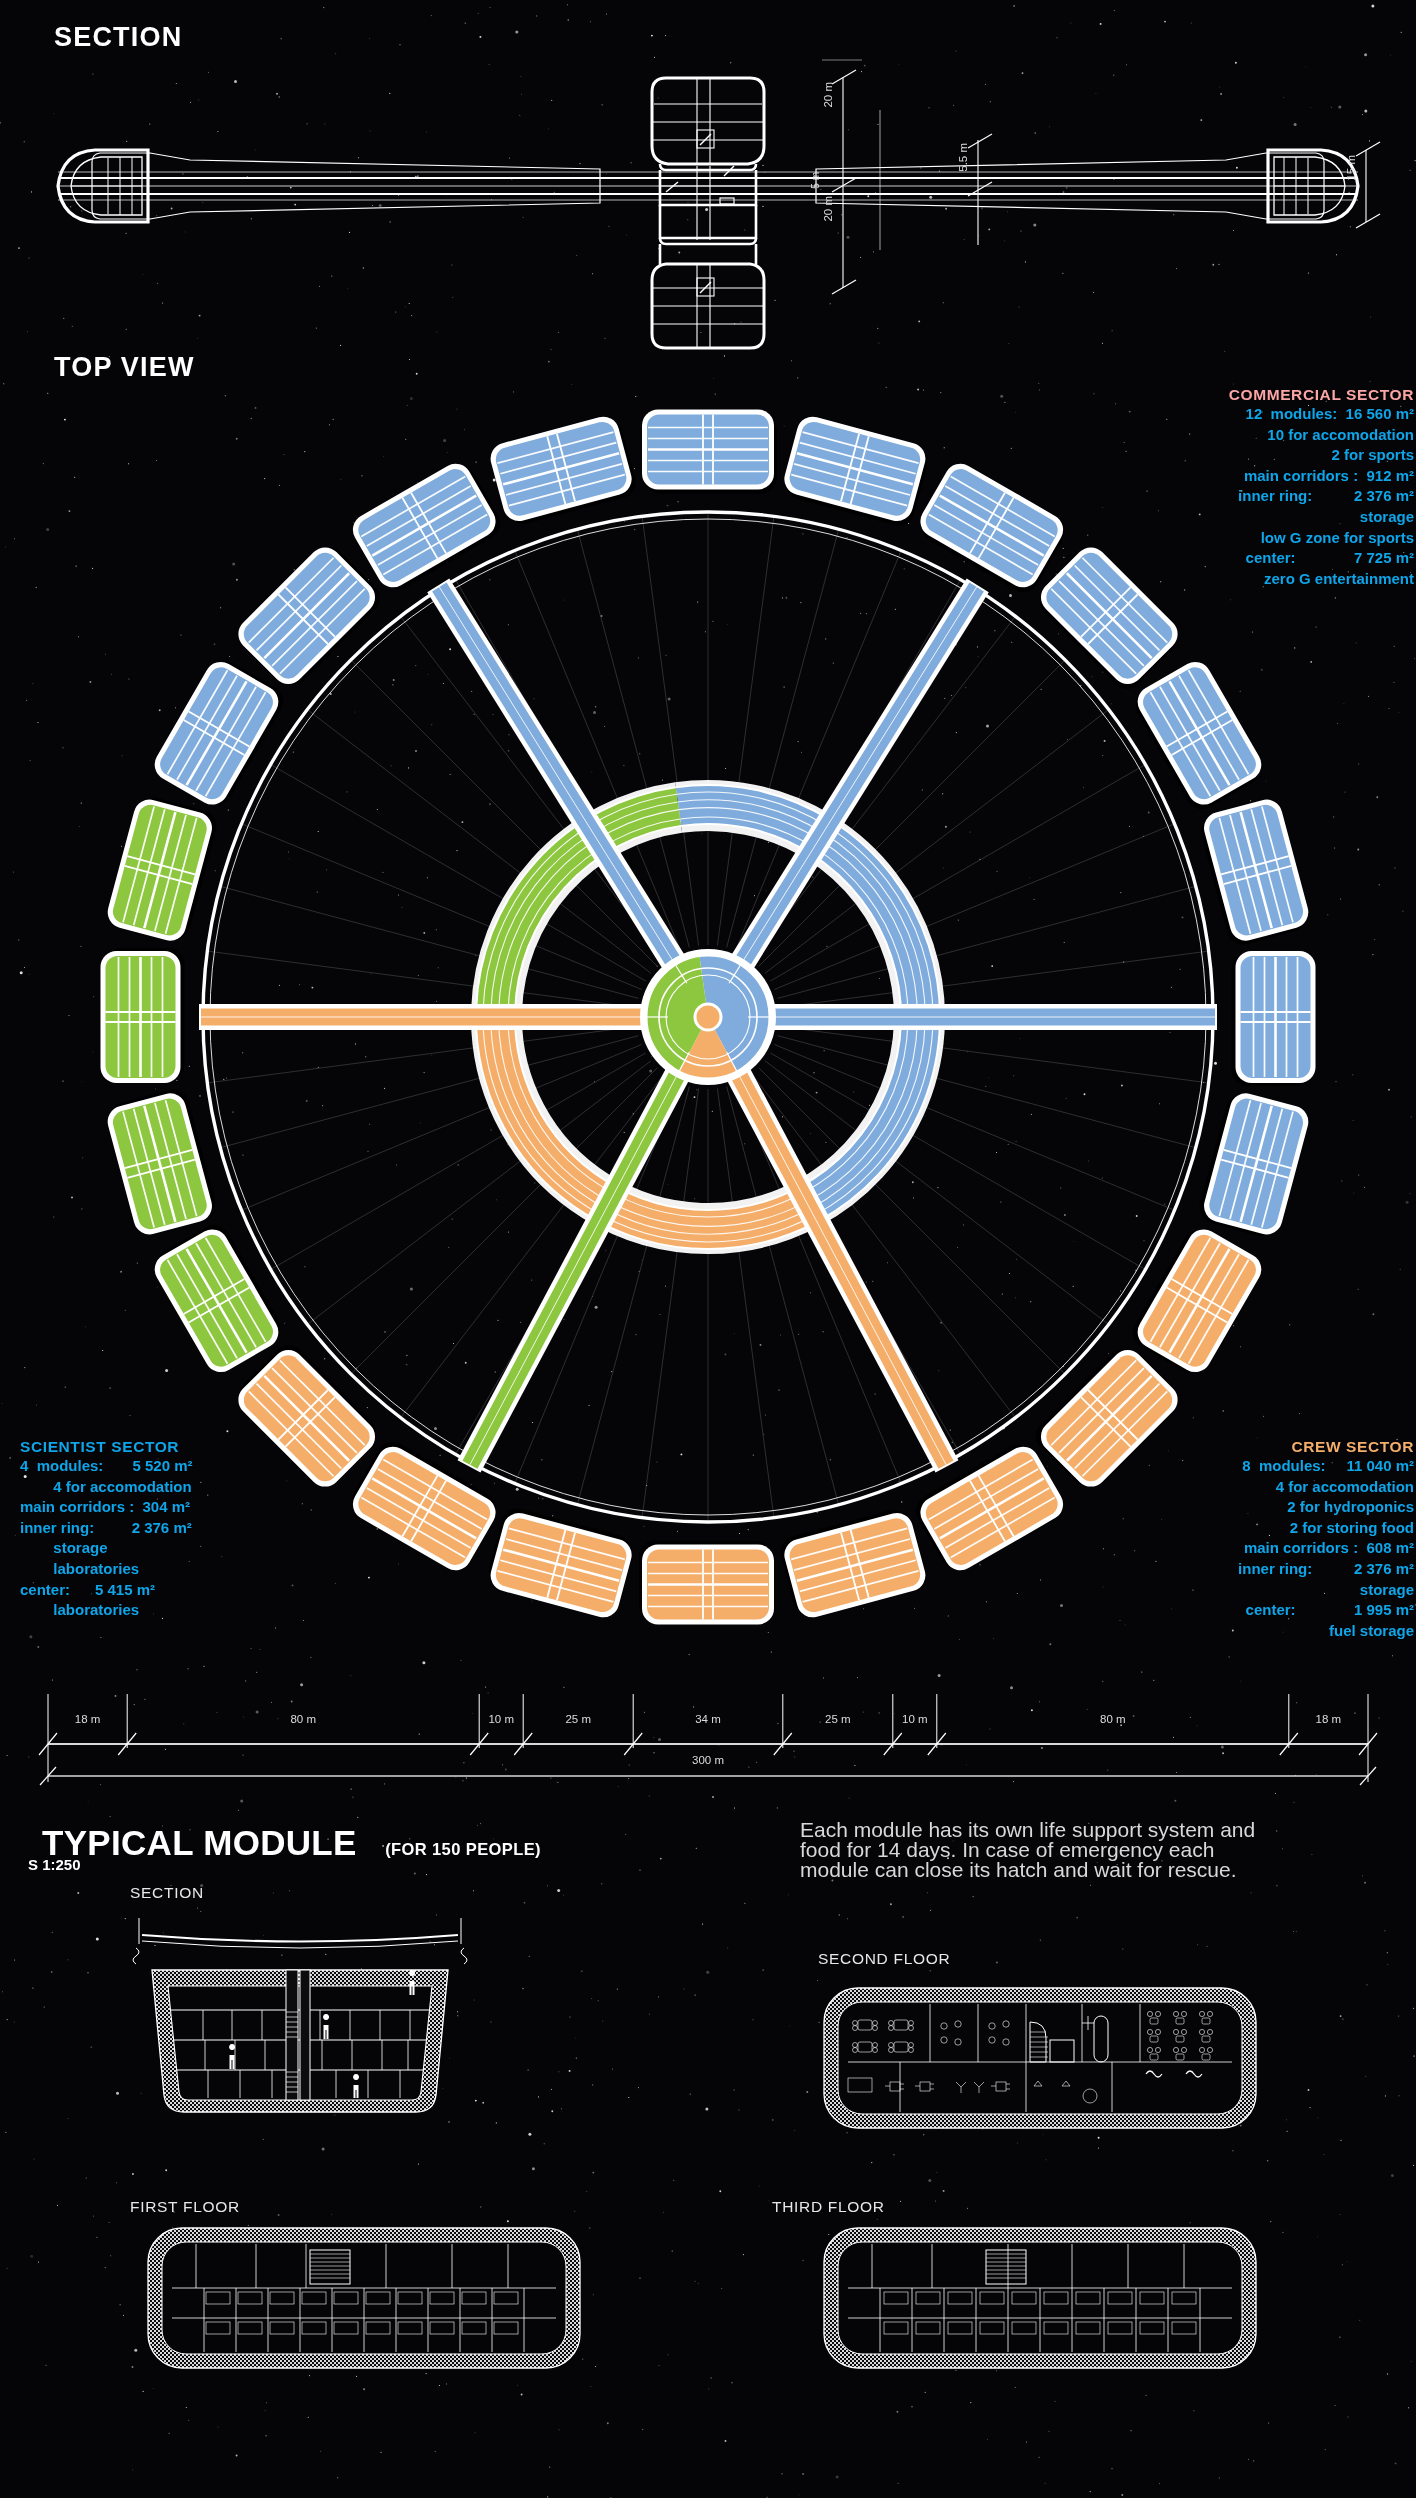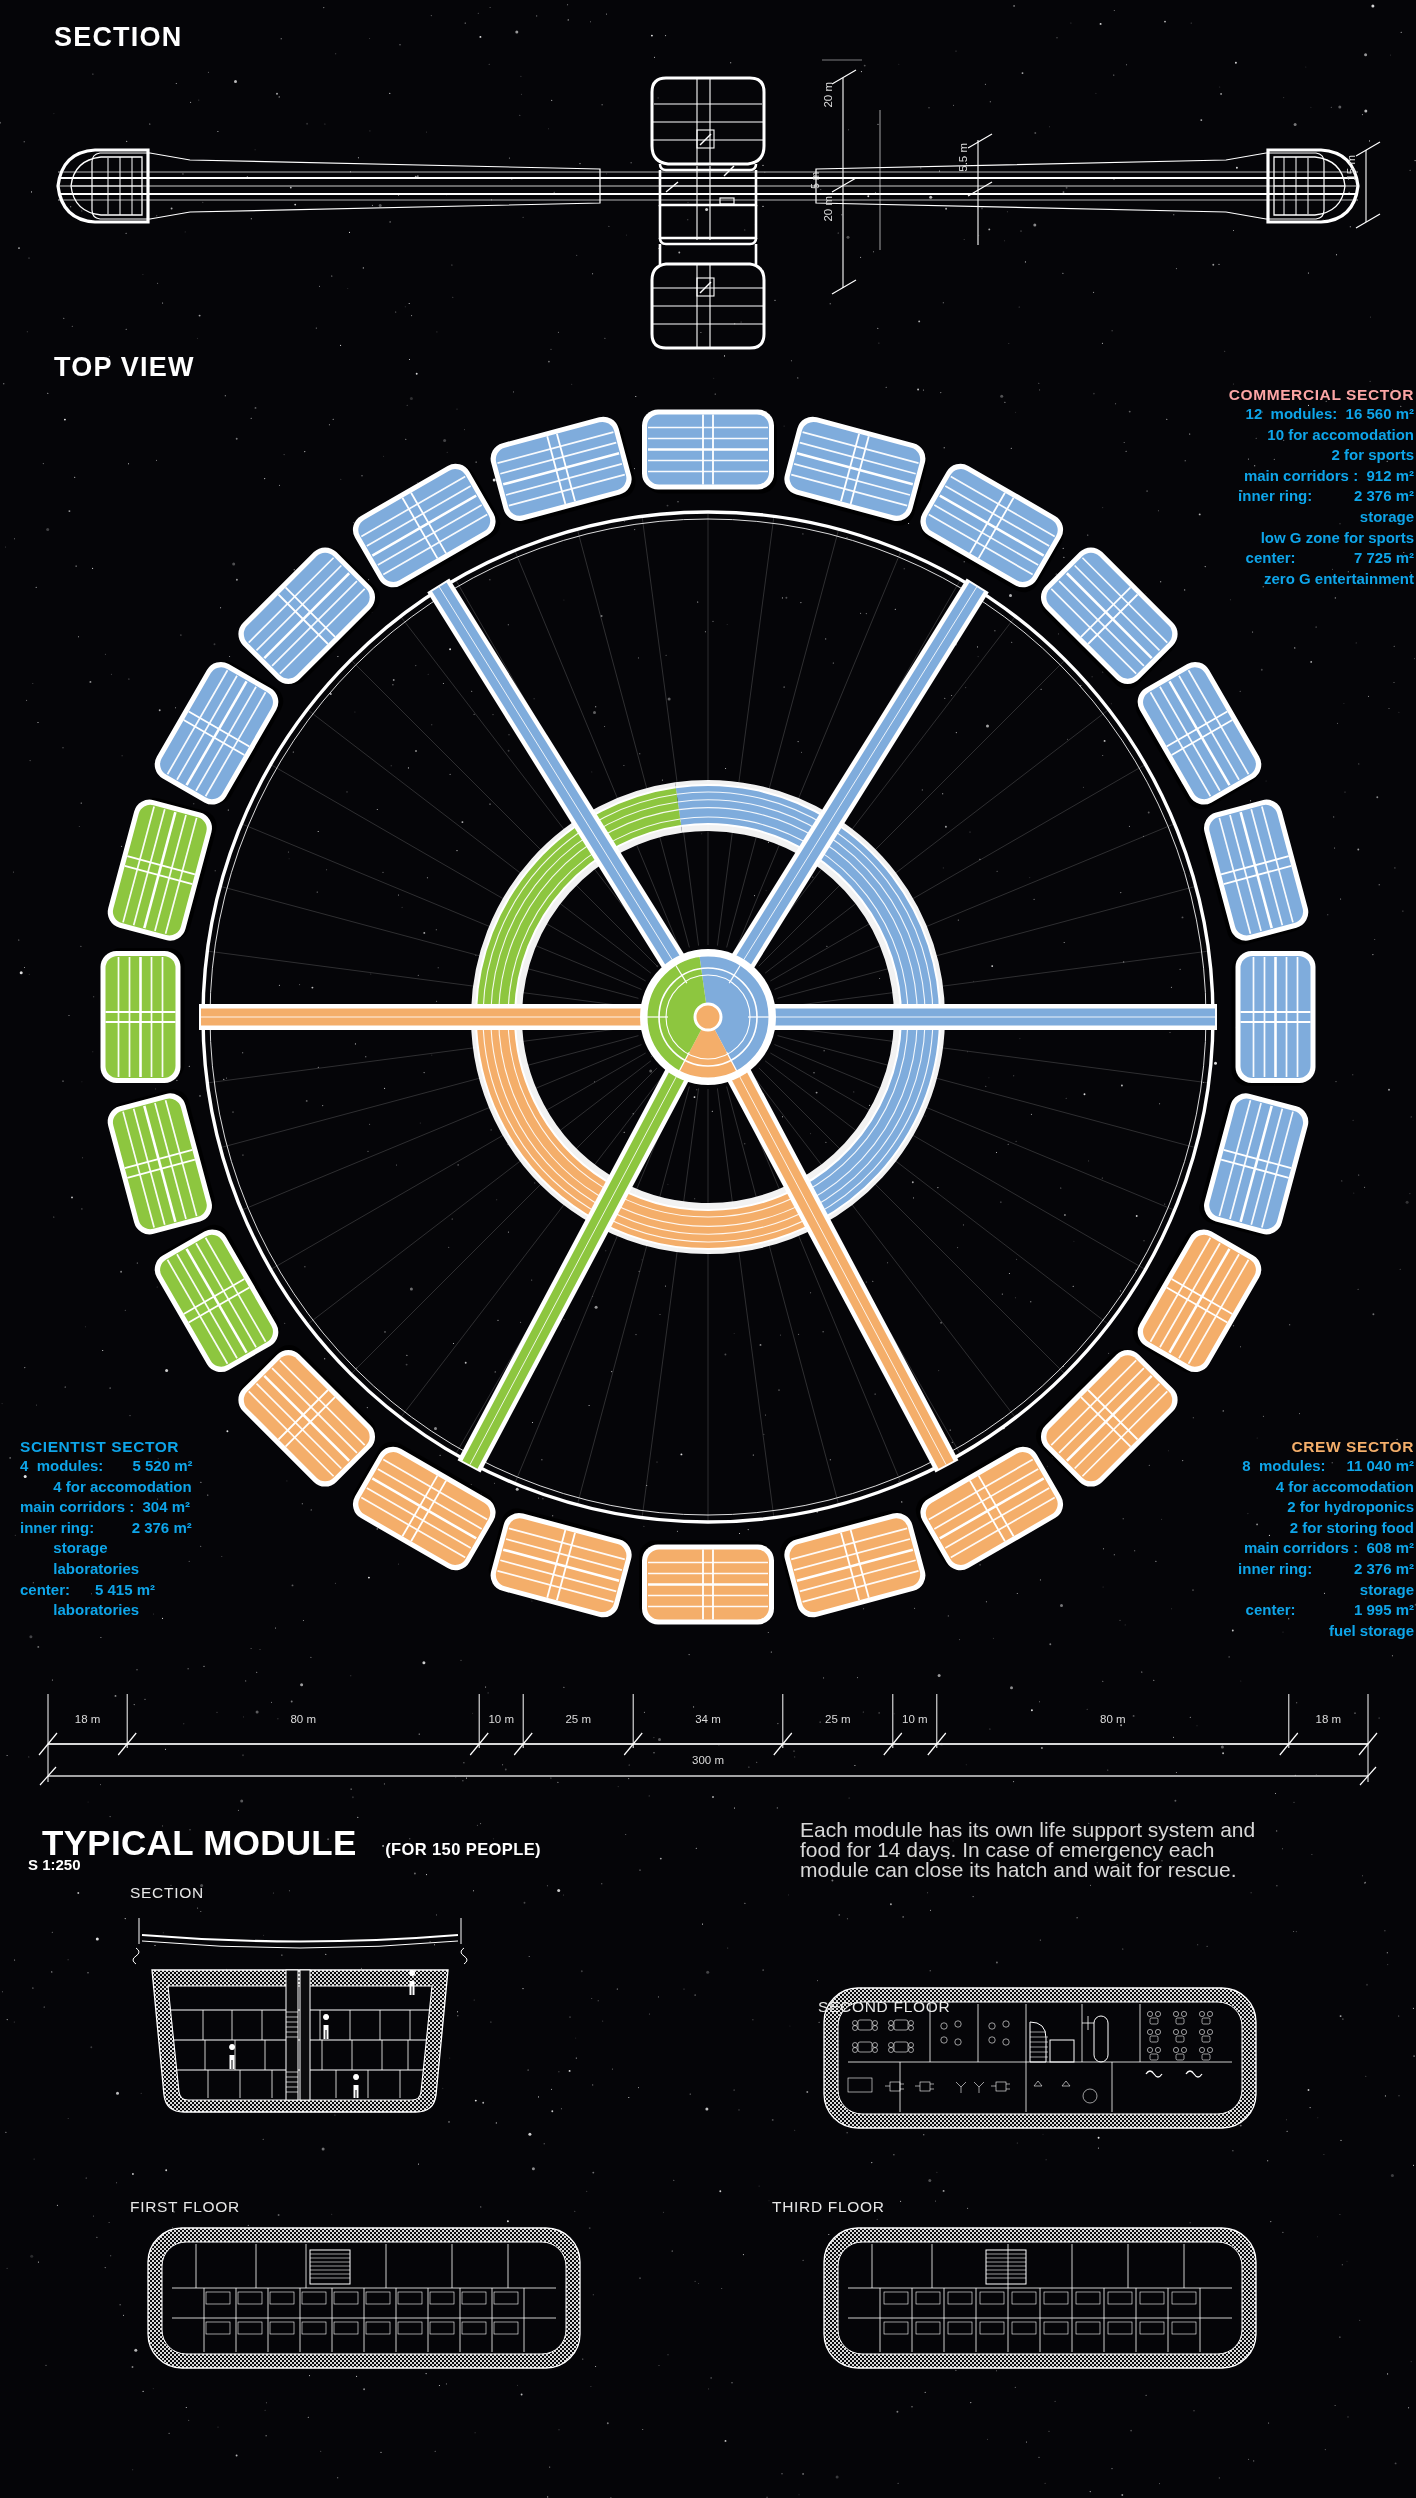--- a/index.html
+++ b/index.html
@@ -2442,14 +2442,14 @@
 
 <div class="txt" style="left:34px;top:1823px;">
   <span class="tm-title">TYPICAL MODULE</span>
   <span class="tm-sub" style="margin-left:24px;">(FOR 150 PEOPLE)</span>
 </div>
 <div class="txt tm-scale" style="left:28px;top:1856px;">S 1:250</div>
 <div class="txt tm-note" style="left:800px;top:1820px;width:470px;">Each module has its own life support system and food for 14 days. In case of emergency each module can close its hatch and wait for rescue.</div>
 
 <div class="txt plan-label" style="left:130px;top:1884px;">SECTION</div>
 <div class="txt plan-label" style="left:130px;top:2198px;text-align:right;">FIRST FLOOR</div>
-<div class="txt plan-label" style="left:818px;top:1950px;margin-top:48px;">SECOND FLOOR</div>
+<div class="txt plan-label" style="left:818px;top:1950px;">SECOND FLOOR</div>
 <div class="txt plan-label" style="left:772px;top:2198px;">THIRD FLOOR</div>
 
 </body></html>

